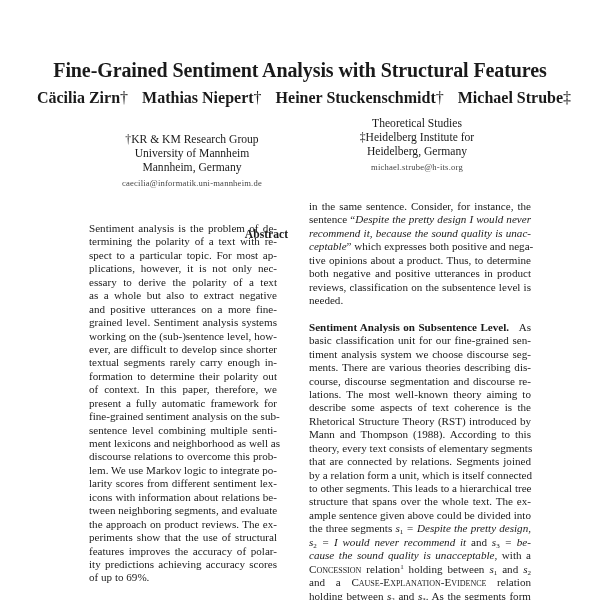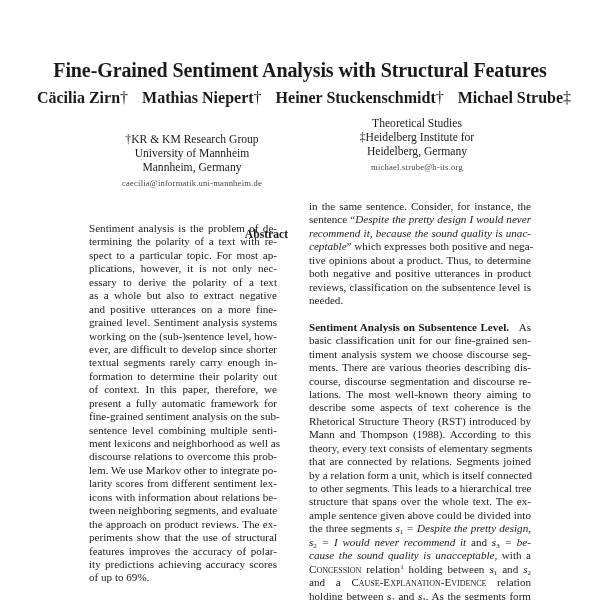--- a/index.html
+++ b/index.html
@@ -86,21 +86,21 @@
   <span class="line">working on the (sub-)sentence level, how-</span>
   <span class="line">ever, are difficult to develop since shorter</span>
   <span class="line">textual segments rarely carry enough in-</span>
   <span class="line">formation to determine their polarity out</span>
   <span class="line">of context. In this paper, therefore, we</span>
   <span class="line">present a fully automatic framework for</span>
   <span class="line">fine-grained sentiment analysis on the sub-</span>
   <span class="line">sentence level combining multiple senti-</span>
   <span class="line">ment lexicons and neighborhood as well as</span>
   <span class="line">discourse relations to overcome this prob-</span>
-  <span class="line">lem. We use Markov other to integrate po-</span>
+  <span class="line">lem. We use Markov logic to integrate po-</span>
   <span class="line">larity scores from different sentiment lex-</span>
   <span class="line">icons with information about relations be-</span>
   <span class="line">tween neighboring segments, and evaluate</span>
   <span class="line">the approach on product reviews. The ex-</span>
   <span class="line">periments show that the use of structural</span>
   <span class="line">features improves the accuracy of polar-</span>
   <span class="line">ity predictions achieving accuracy scores</span>
   <span class="line last">of up to 69%.</span>
 </div>
 

